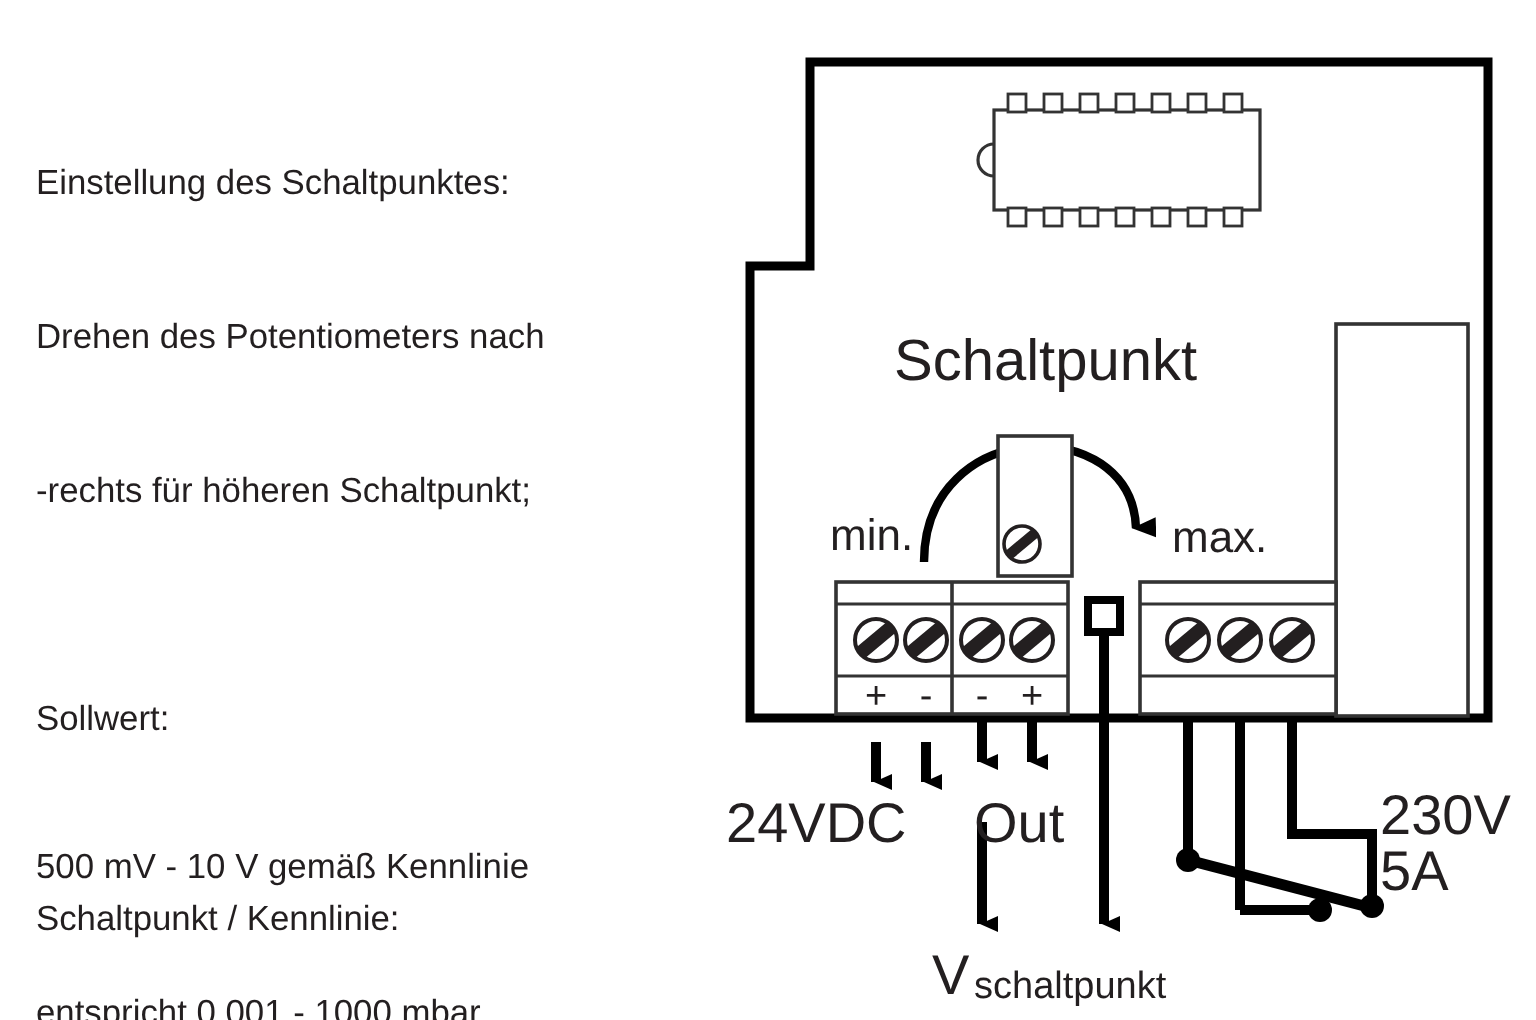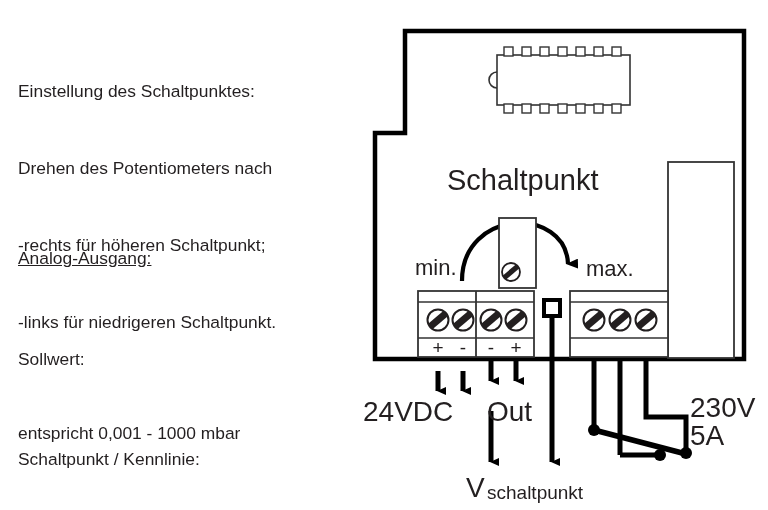--- a/index.html
+++ b/index.html
@@ -60,29 +60,28 @@
 </style>
 </head>
 <body>
 
 <div id="diagram-root">
 
   <div class="txt-block" id="intro-text">
     <div>Einstellung des Schaltpunktes:</div>
     <div>Drehen des Potentiometers nach</div>
     <div>-rechts für höheren Schaltpunkt;</div>
-    <div>-links für niedrigeren Schaltpunkt.</div>
     
     
   </div>
 
-  <div class="txt-block" id="analog-heading">Analog-Ausgang:</div>
 
   <div class="txt-block" id="istwert-block">
     <div>Sollwert:</div>
+    <div>500 mV - 10 V gemäß Kennlinie</div>
     <div>entspricht 0,001 - 1000 mbar</div>
     
   </div>
 
   <div class="txt-block" id="sollwert-block">
     <div>Schaltpunkt / Kennlinie:</div>
     
     
   </div>
 

